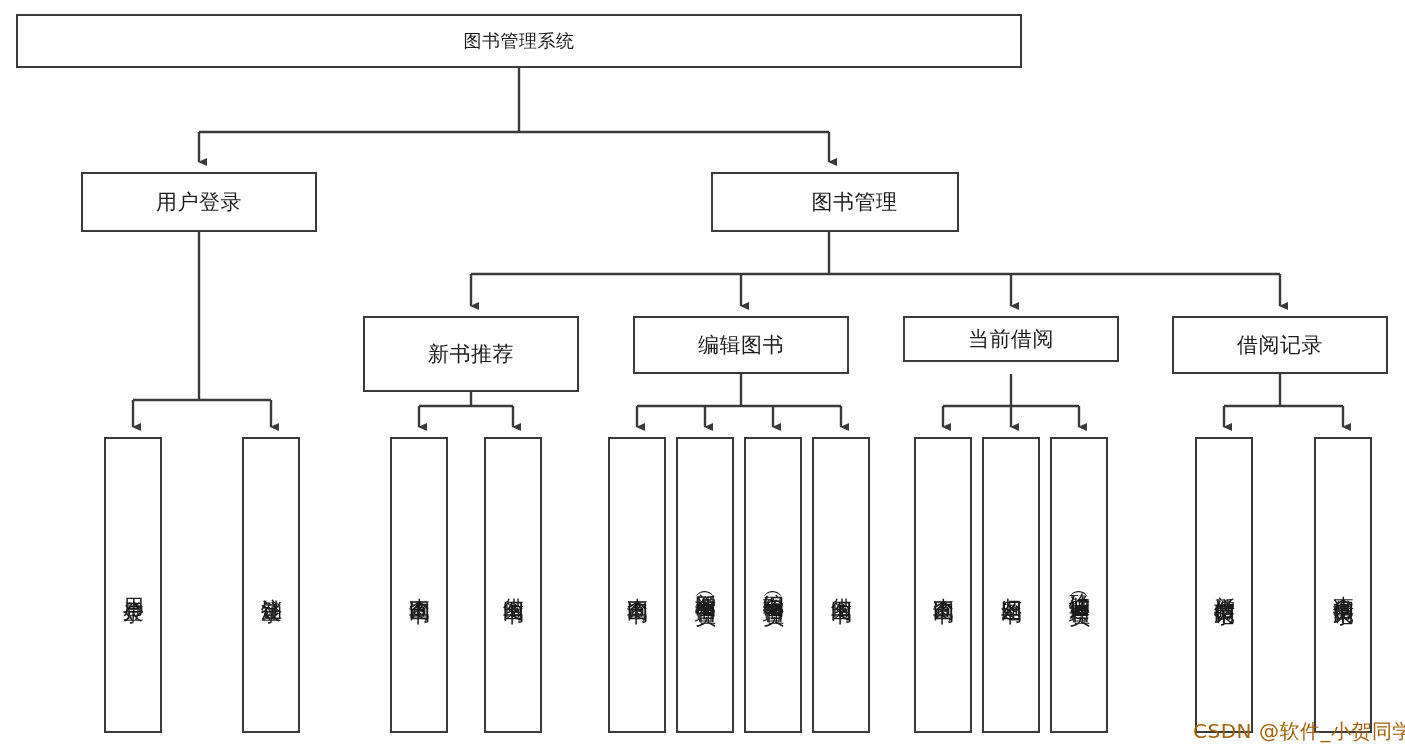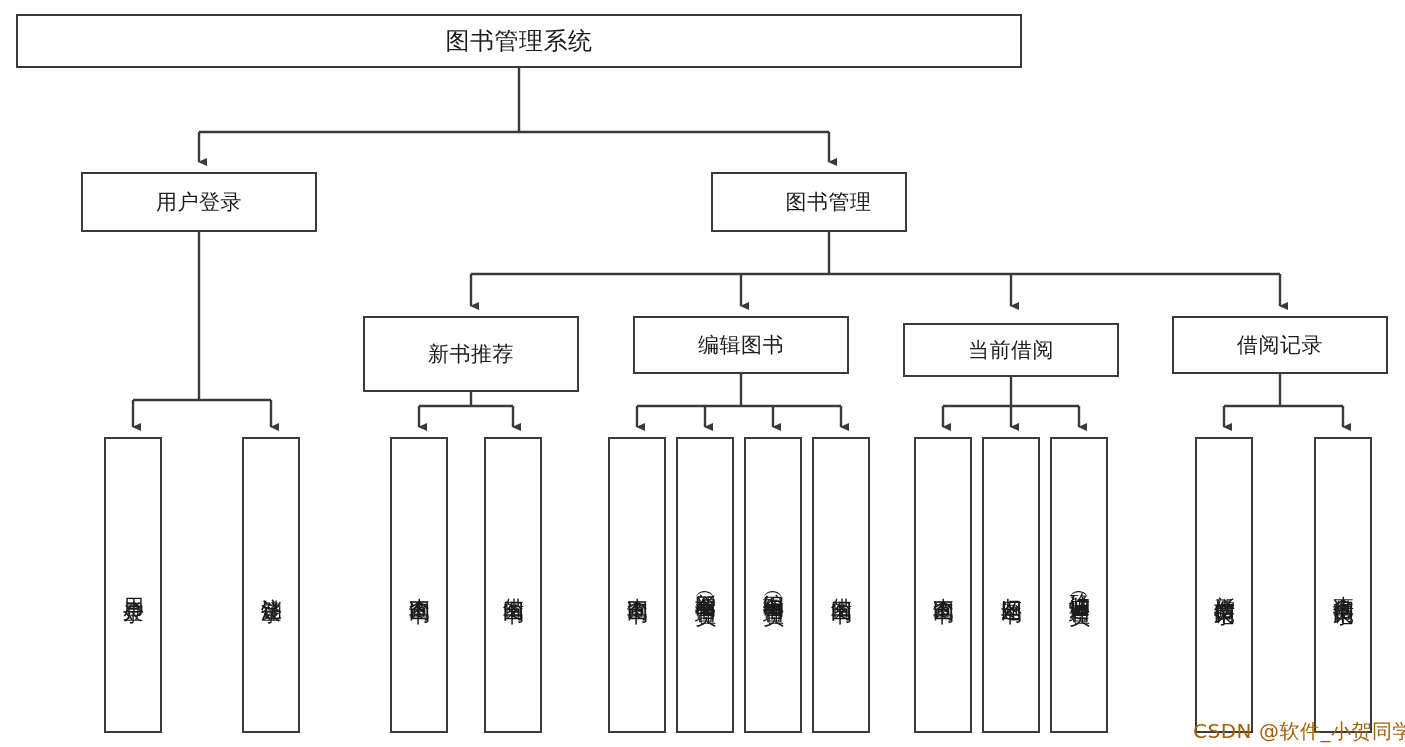--- a/index.html
+++ b/index.html
@@ -41,21 +41,21 @@
     text-align: center;
     line-height: 1.18;
     white-space: nowrap;
     letter-spacing: 0.5px;
   }
   
   .node.horiz .node-label {
     font-size: 21px;
   }
   .node.root .node-label {
-    font-size: 24px;
+    font-size: 18px;
     text-align: right;
   }
   
   .node.vert {
     align-items: center;
     justify-content: center;
   }
   .node.vert .node-label {
     writing-mode: vertical-rl;
     text-orientation: upright;
@@ -120,30 +120,30 @@
       </g>
   </svg>
 
   <div id="node-layer">
       <div class="node horiz root" style="left: 16px; top: 14px; width: 1006px; height: 54px;">
         <div class="node-label">图书管理系统</div>
       </div>
       <div class="node horiz" style="left: 81px; top: 172px; width: 236px; height: 60px;">
         <div class="node-label">用户登录</div>
       </div>
-      <div class="node horiz" style="left: 711px; top: 172px; width: 196px; height: 60px; padding-left: 39px;">
+      <div class="node horiz" style="left: 711px; top: 172px; width: 248px; height: 60px; padding-left: 39px;">
         <div class="node-label">图书管理</div>
       </div>
       <div class="node horiz" style="left: 363px; top: 316px; width: 216px; height: 76px;">
         <div class="node-label">新书推荐</div>
       </div>
       <div class="node horiz" style="left: 633px; top: 316px; width: 216px; height: 58px;">
         <div class="node-label">编辑图书</div>
       </div>
-      <div class="node horiz" style="left: 903px; top: 323px; width: 216px; height: 54px;">
+      <div class="node horiz" style="left: 903px; top: 316px; width: 216px; height: 46px;">
         <div class="node-label">当前借阅</div>
       </div>
       <div class="node horiz" style="left: 1172px; top: 316px; width: 216px; height: 58px; align-items: center;">
         <div class="node-label">借阅记录</div>
       </div>
       <div class="node vert" style="left: 104px; top: 437px; width: 58px; height: 296px;">
         <div class="node-label">用户登录</div>
       </div>
       <div class="node vert" style="left: 242px; top: 437px; width: 58px; height: 296px;">
         <div class="node-label">注销登录</div>

